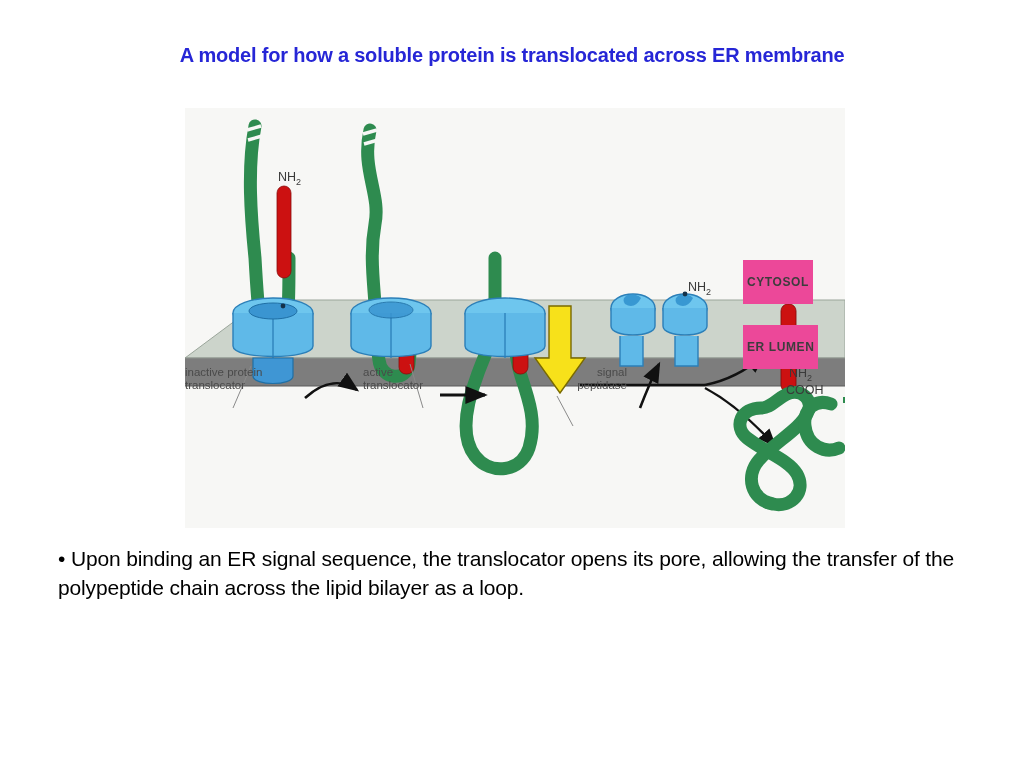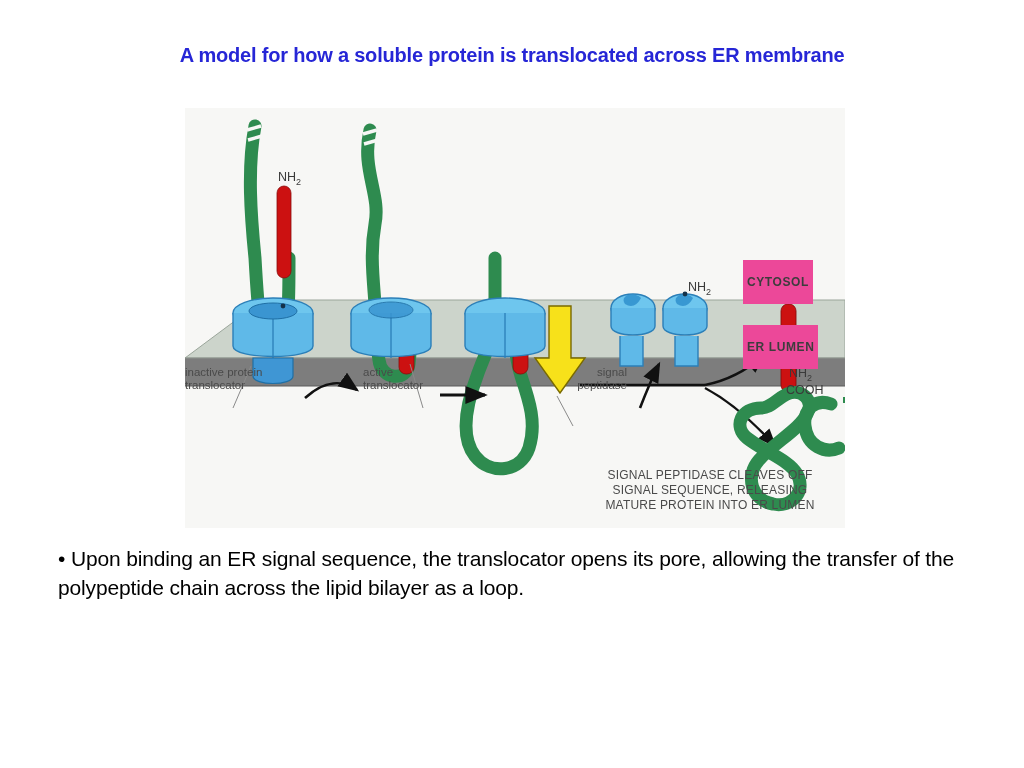--- a/index.html
+++ b/index.html
@@ -205,22 +205,19 @@
     <div class="fig-label" style="left:0px;top:258px;width:130px;">inactive protein
 translocator</div>
     <div class="fig-label" style="left:178px;top:258px;width:124px;">active
 translocator</div>
     <div class="fig-label" style="left:352px;top:258px;width:90px;text-align:right;">signal
 peptidase</div>
 
     <div class="compartment" style="left:558px;top:152px;">CYTOSOL</div>
     <div class="compartment" style="left:558px;top:217px;">ER LUMEN</div>
 
-    <div class="caption" style="left:395px;top:360px;width:260px;">SIGNAL PEPTIDASE CLEAVES OFF
-SIGNAL SEQUENCE, RELEASING
-MATURE PROTEIN INTO ER LUMEN</div>
   </div>
 
   <div class="bullets">
     <div class="bullet">• Upon binding an ER signal sequence, the translocator opens its pore, allowing the transfer of the polypeptide chain across the lipid bilayer as a loop.</div>
   </div>
 
 </div>
 
 </body></html>

